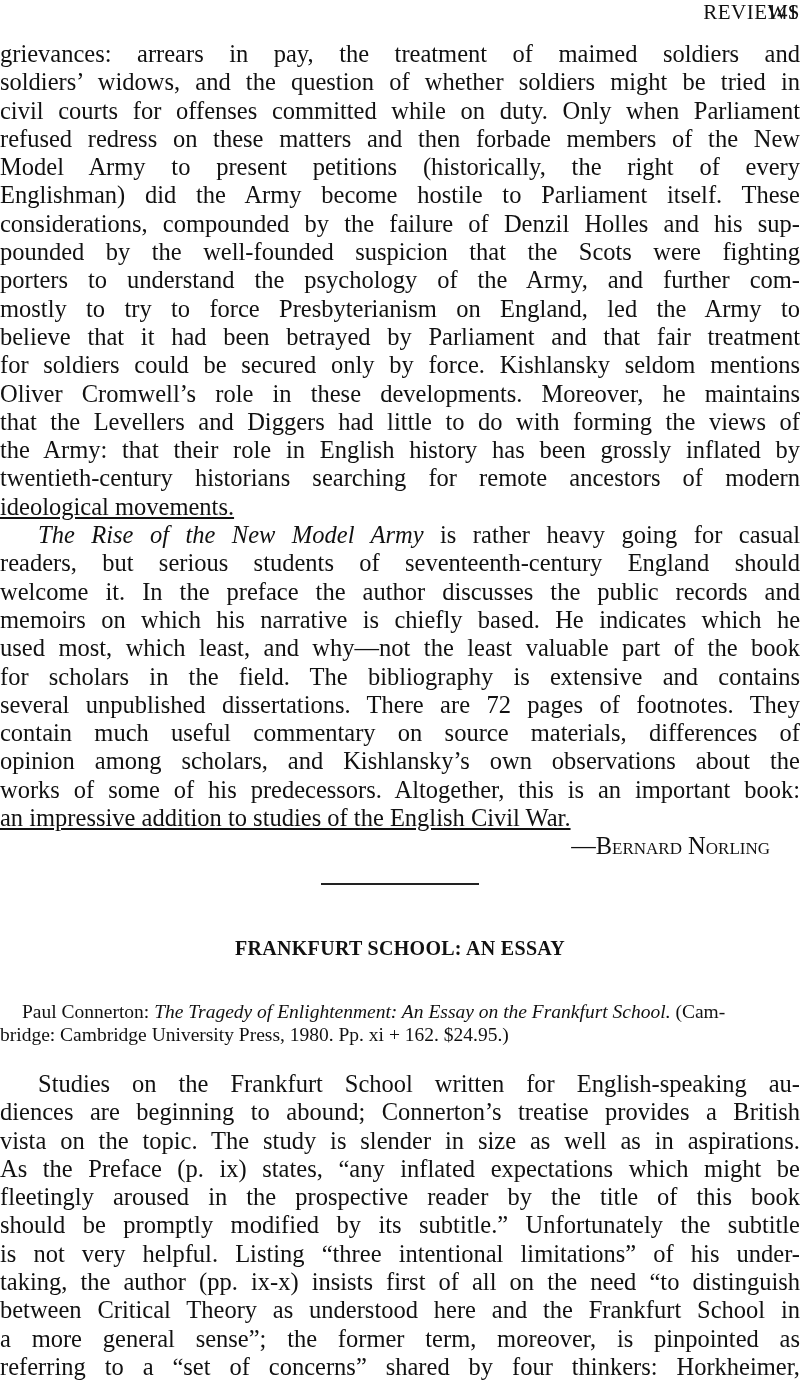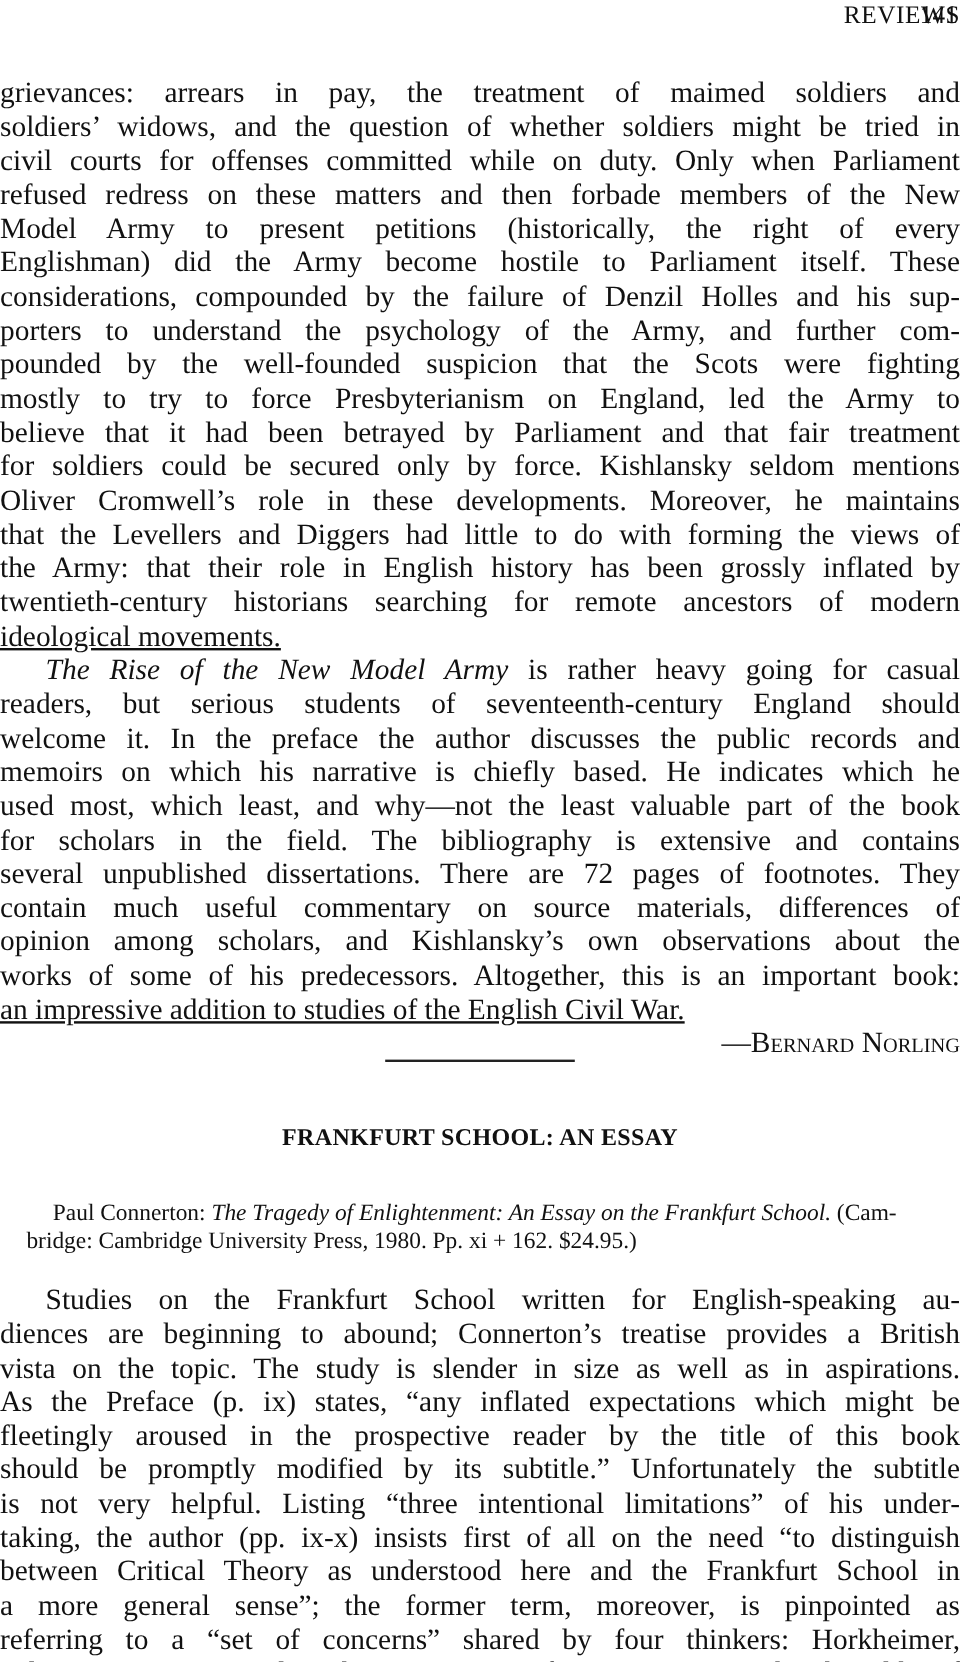--- a/index.html
+++ b/index.html
@@ -20,61 +20,61 @@
     }
     .block { position: absolute; left: 0; width: 800px; }
     .line {
       display: block; font-size: 24.5px; line-height: 28.3px; height: 28.3px;
       white-space: nowrap; text-align: justify; text-align-last: justify;
       width: 800px;
     }
     .line.last { text-align-last: left; text-decoration: underline; }
     .line.indent { text-indent: 38px; }
     .signature {
-      display: block; text-align: right; 
+      display: block; text-align: right; padding-right: 30px;
       font-size: 24.5px; line-height: 28.3px; height: 28.3px;
       font-variant: small-caps;
     }
     .rule {
       position: absolute; left: 321px; top: 883px; width: 158px; height: 0;
       border-top: 2px solid #222;
     }
     .section-title {
       position: absolute; top: 933px; left: 0; width: 800px; text-align: center;
       font-size: 20px; font-weight: bold; letter-spacing: 0.3px; line-height: 30px;
     }
     .citation {
       position: absolute; top: 1000px; left: 0; width: 800px;
     }
     .cit-line {
       display: block; font-size: 19.5px; line-height: 23px; height: 23px;
-      white-space: nowrap; text-align: justify; text-align-last: justify; width: 652px; margin-left: 22px;
+      white-space: nowrap; text-align: justify; text-align-last: justify; width: 652px;
     }
     .cit-line.first { text-indent: 22px; }
     .cit-line.last { text-align-last: left; }
     em { font-style: italic; }
   </style>
 </head>
 <body>
 
 <div class="header">
   <div class="running-head">REVIEWS</div>
   <div class="page-number">141</div>
 </div>
 
-<div class="block" style="top:40px;margin-top:24px;">
+<div class="block" style="top:40px;">
   <span class="line">grievances: arrears in pay, the treatment of maimed soldiers and</span>
   <span class="line">soldiers’ widows, and the question of whether soldiers might be tried in</span>
   <span class="line">civil courts for offenses committed while on duty. Only when Parliament</span>
   <span class="line">refused redress on these matters and then forbade members of the New</span>
   <span class="line">Model Army to present petitions (historically, the right of every</span>
   <span class="line">Englishman) did the Army become hostile to Parliament itself. These</span>
   <span class="line">considerations, compounded by the failure of Denzil Holles and his sup-</span>
+  <span class="line">pounded by the well-founded suspicion that the Scots were fighting</span>
   <span class="line">porters to understand the psychology of the Army, and further com-</span>
-  <span class="line">pounded by the well-founded suspicion that the Scots were fighting</span>
   <span class="line">mostly to try to force Presbyterianism on England, led the Army to</span>
   <span class="line">believe that it had been betrayed by Parliament and that fair treatment</span>
   <span class="line">for soldiers could be secured only by force. Kishlansky seldom mentions</span>
   <span class="line">Oliver Cromwell’s role in these developments. Moreover, he maintains</span>
   <span class="line">that the Levellers and Diggers had little to do with forming the views of</span>
   <span class="line">the Army: that their role in English history has been grossly inflated by</span>
   <span class="line">twentieth-century historians searching for remote ancestors of modern</span>
   <span class="line last">ideological movements.</span>
 
   <span class="line indent"><em>The Rise of the New Model Army</em><span> is rather heavy going for casual</span></span>

